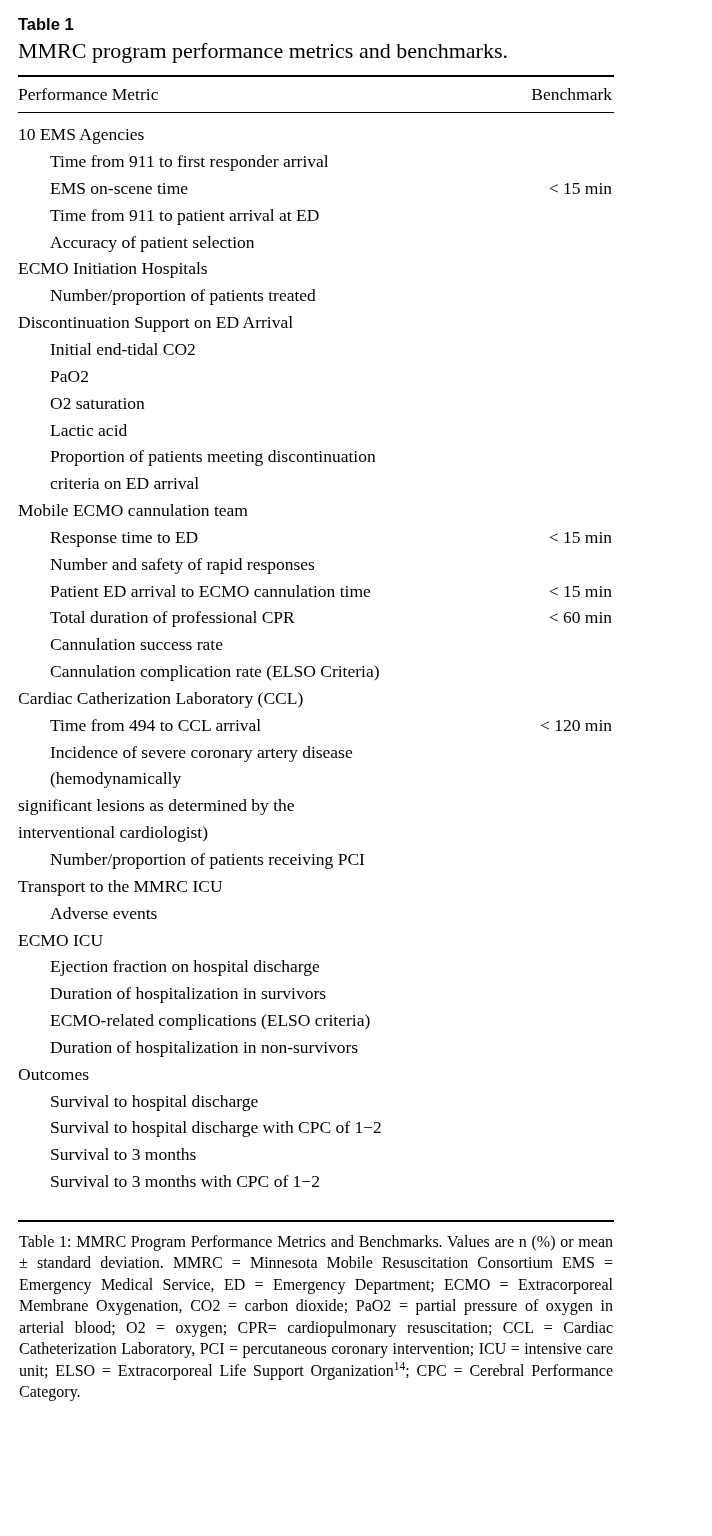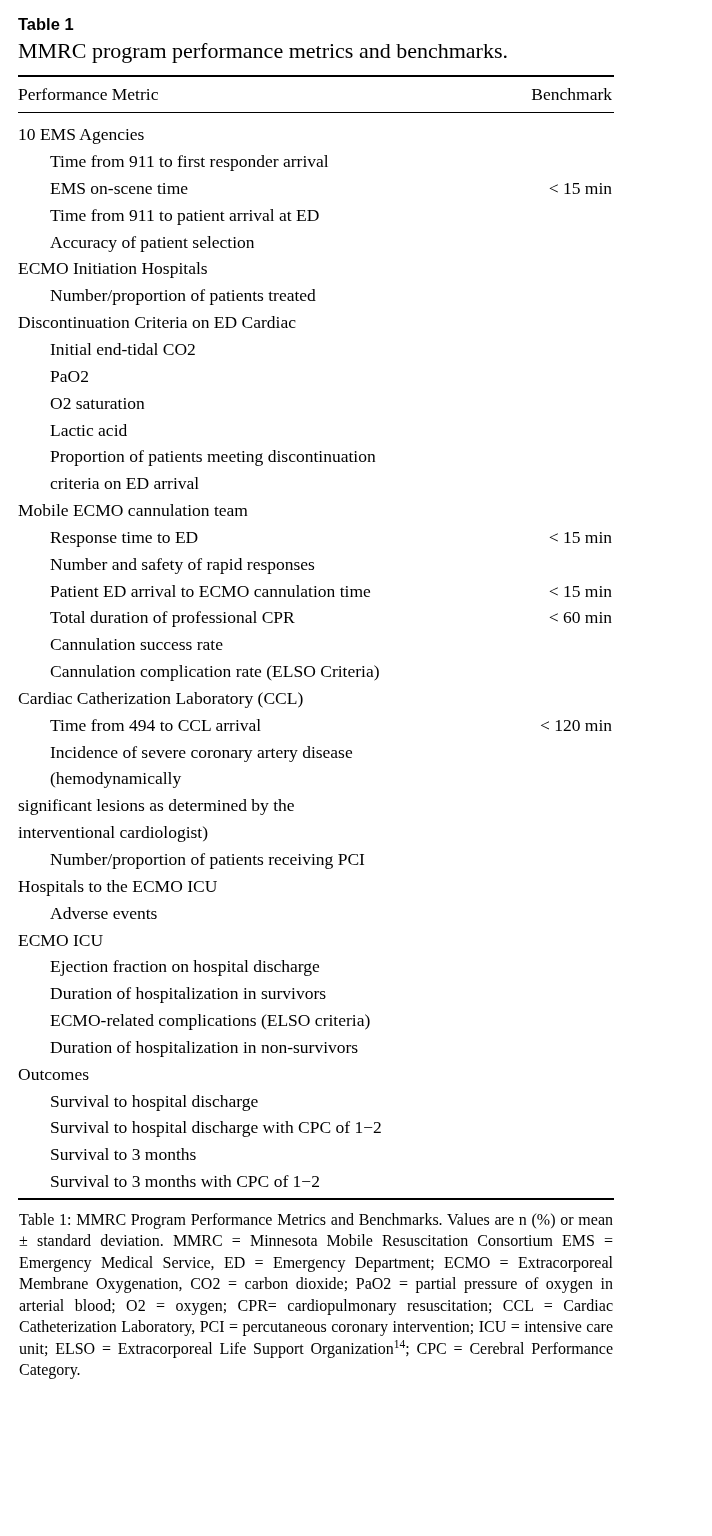--- a/index.html
+++ b/index.html
@@ -71,21 +71,21 @@
   tbody tr.cont td.metric {
     padding-left: 32px;
   }
   tbody tr.flush td.metric {
     padding-left: 0px;
   }
   tbody tr.firstgroup td {
     padding-top: 9px;
   }
   tbody tr.lastrow td {
-    padding-bottom: 4px;
+    padding-bottom: 26px;
   }
   .rule-bottom {
     border-top: 2.2px solid #000;
     margin-top: 0px;
   }
   .footnote {
     font-family: "Liberation Serif", serif;
     font-size: 16px;
     line-height: 1.34;
     text-align: justify;
@@ -138,21 +138,21 @@
         </tr>
         <tr class="group">
           <td class="metric">ECMO Initiation Hospitals</td>
           <td class="bench"></td>
         </tr>
         <tr class="item">
           <td class="metric">Number/proportion of patients treated</td>
           <td class="bench"></td>
         </tr>
         <tr class="group">
-          <td class="metric">Discontinuation Criteria on ED Cardiac</td>
+          <td class="metric">Discontinuation Support on ED Arrival</td>
           <td class="bench"></td>
         </tr>
         <tr class="item">
           <td class="metric">Initial end-tidal CO2</td>
           <td class="bench"></td>
         </tr>
         <tr class="item">
           <td class="metric">PaO2</td>
           <td class="bench"></td>
         </tr>
@@ -222,21 +222,21 @@
         </tr>
         <tr class="flush">
           <td class="metric">interventional cardiologist)</td>
           <td class="bench"></td>
         </tr>
         <tr class="item">
           <td class="metric">Number/proportion of patients receiving PCI</td>
           <td class="bench"></td>
         </tr>
         <tr class="group">
-          <td class="metric">Hospitals to the ECMO ICU</td>
+          <td class="metric">Transport to the MMRC ICU</td>
           <td class="bench"></td>
         </tr>
         <tr class="item">
           <td class="metric">Adverse events</td>
           <td class="bench"></td>
         </tr>
         <tr class="group">
           <td class="metric">ECMO ICU</td>
           <td class="bench"></td>
         </tr>

